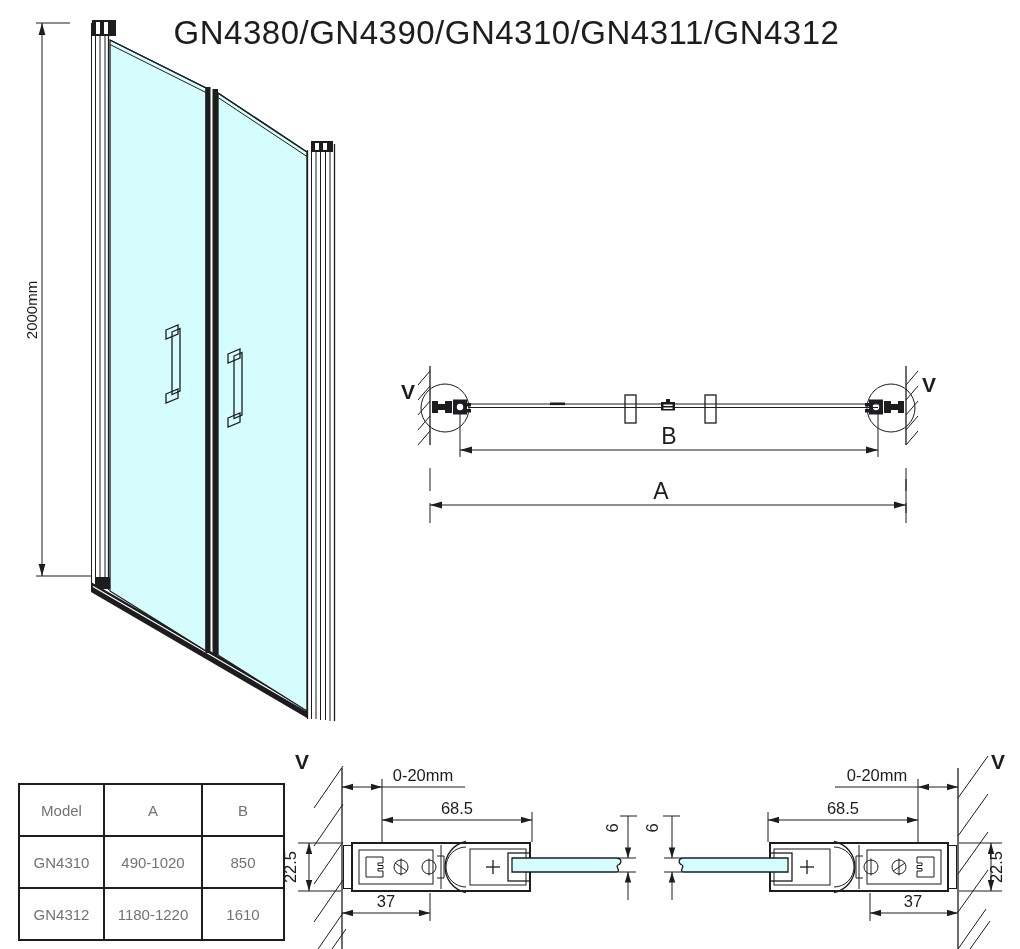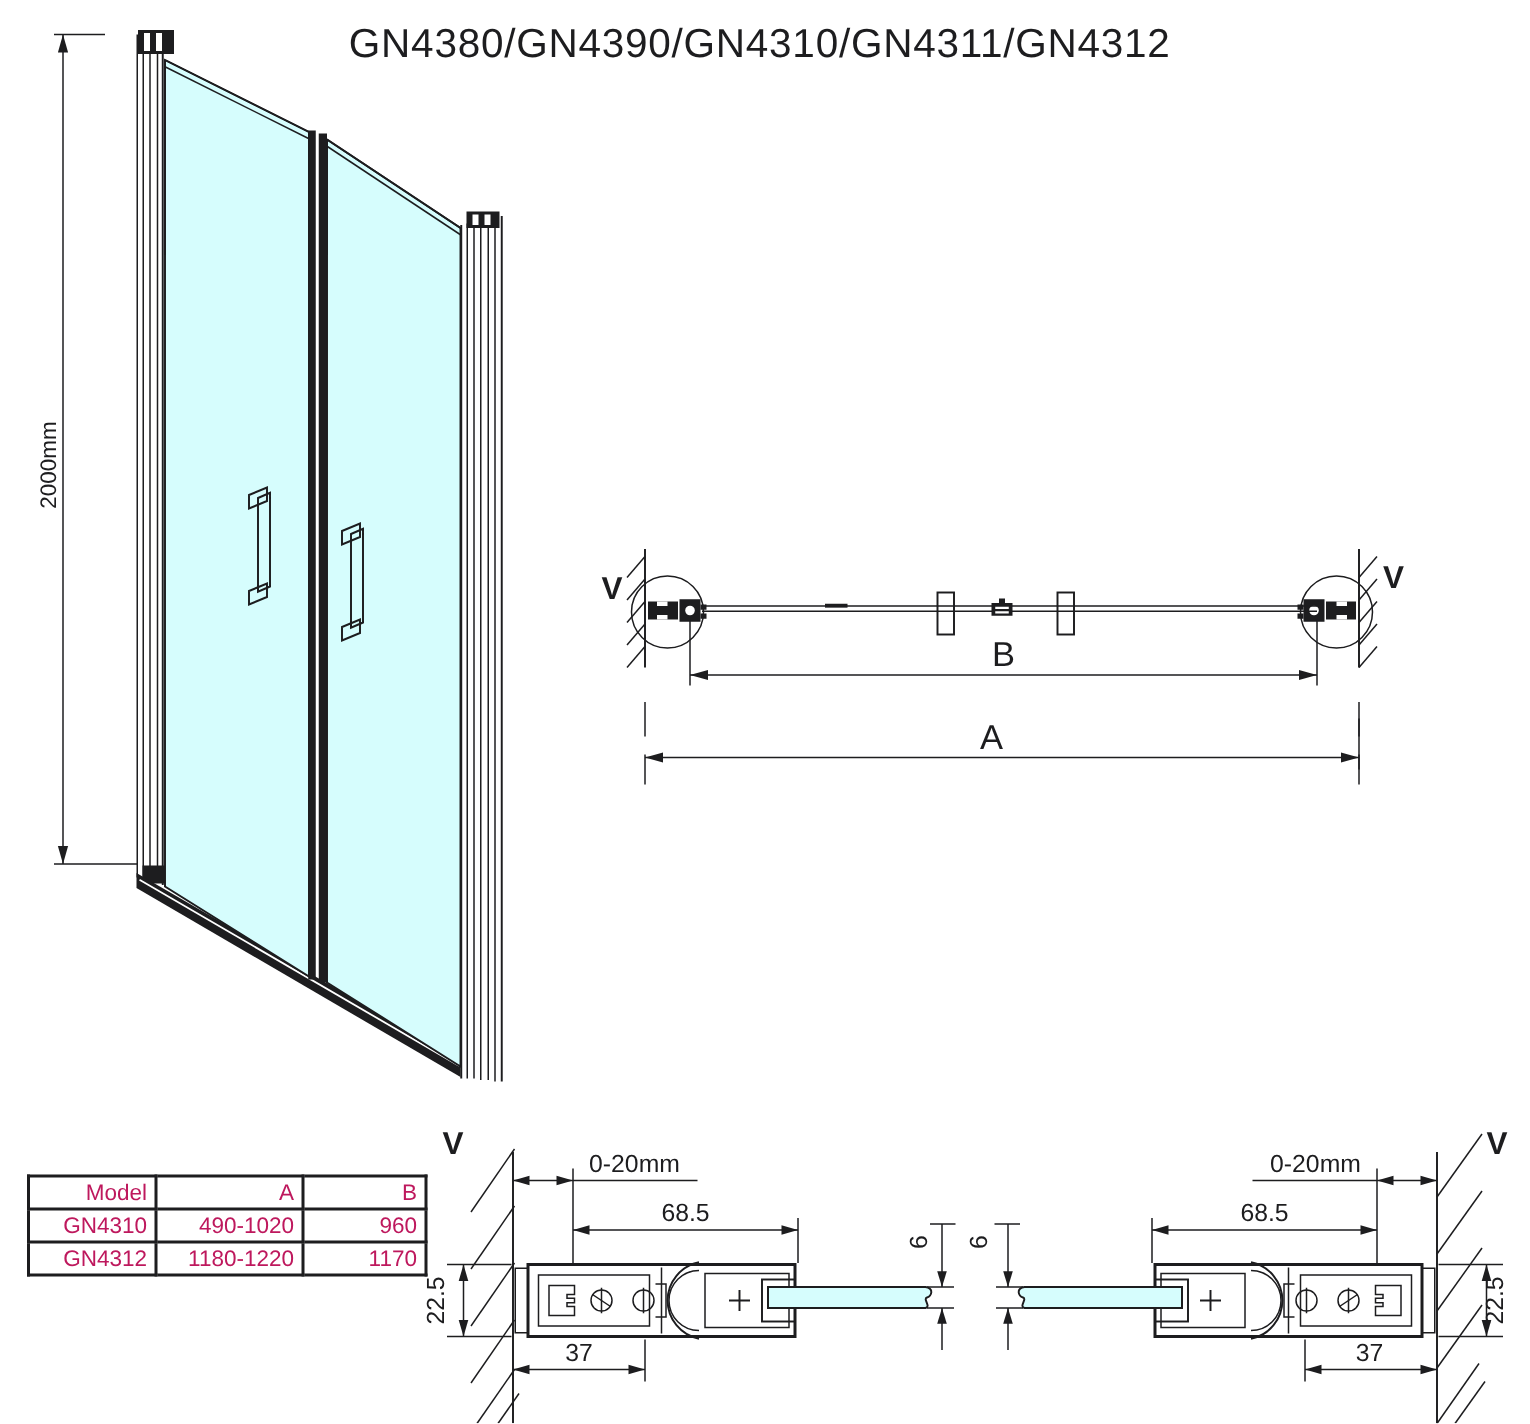--- a/index.html
+++ b/index.html
@@ -1,34 +1,34 @@
 <!DOCTYPE html>
 <html><head>
 <meta charset="utf-8">
 <style>
   html,body { margin:0; padding:0; background:#fff; }
   #canvas { position:relative; width:1020px; height:949px; background:#fff; overflow:hidden;
             font-family:"Liberation Sans", sans-serif; color:#1d1d1f; }
   .abs { position:absolute; }
-  #title { left:0; right:7px; top:14px; text-align:center; font-size:27px; letter-spacing:0.5px; color:#1d1d1f; }
+  #title { left:0; right:7px; top:14px; text-align:center; font-size:33px; letter-spacing:0.5px; color:#1d1d1f; }
   svg { display:block; }
   svg text { fill:#1d1d1f; font-family:"Liberation Sans", sans-serif; }
   .ln   { stroke:#1d1d1f; fill:none; stroke-width:1.3; stroke-linecap:butt; }
   .ln2  { stroke-width:2; }
   .thin { stroke-width:1; }
   .fill { fill:#1d1d1f; stroke:none; }
   .wht  { fill:#ffffff; stroke:none; }
   .glass{ fill:#d6fdfd; }
   .dimtxt { font-size:16.5px; }
   .vtxt { font-size:21px; font-weight:bold; }
   .abtxt { font-size:23px; }
   #spec-table { border-collapse:collapse; background:#fff; }
   #spec-table th, #spec-table td {
-      border:2px solid #1d1d1f; text-align:right; font-size:15px; font-weight:normal;
-      height:20px; padding:0 5px; color:#be185d; white-space:nowrap; }
+      border:2px solid #1d1d1f; text-align:center; font-size:15px; font-weight:normal;
+      height:20px; padding:15px 5px; color:#737373; white-space:nowrap; }
   #spec-table th { font-weight:normal; }
 </style>
 </head>
 <body>
 
 <div id="canvas">
 
   <svg width="0" height="0" style="position:absolute" aria-hidden="true">
     <defs>
       <g id="detail-geom">
@@ -218,26 +218,26 @@
         <tr id="spec-table-head">
           <th style="width: 73px;">Model</th>
           <th style="width: 86px;">A</th>
           <th style="width: 70px;">B</th>
         </tr>
       </thead>
     <tbody id="spec-table-body">
         <tr>
           <td>GN4310</td>
           <td>490-1020</td>
-          <td>960</td>
+          <td>850</td>
         </tr>
         <tr>
           <td>GN4312</td>
           <td>1180-1220</td>
-          <td>1170</td>
+          <td>1610</td>
         </tr>
       </tbody>
   </table>
 
   <svg class="abs" style="left:280px; top:738px" width="370" height="211" viewBox="0 0 370 211">
     <use href="#detail-geom"></use>
     <g class="ln thin">
       <line x1="34" y1="70" x2="63" y2="28"></line>
         <line x1="34" y1="108" x2="63" y2="66"></line>
       <line x1="34" y1="146" x2="63" y2="104"></line>

